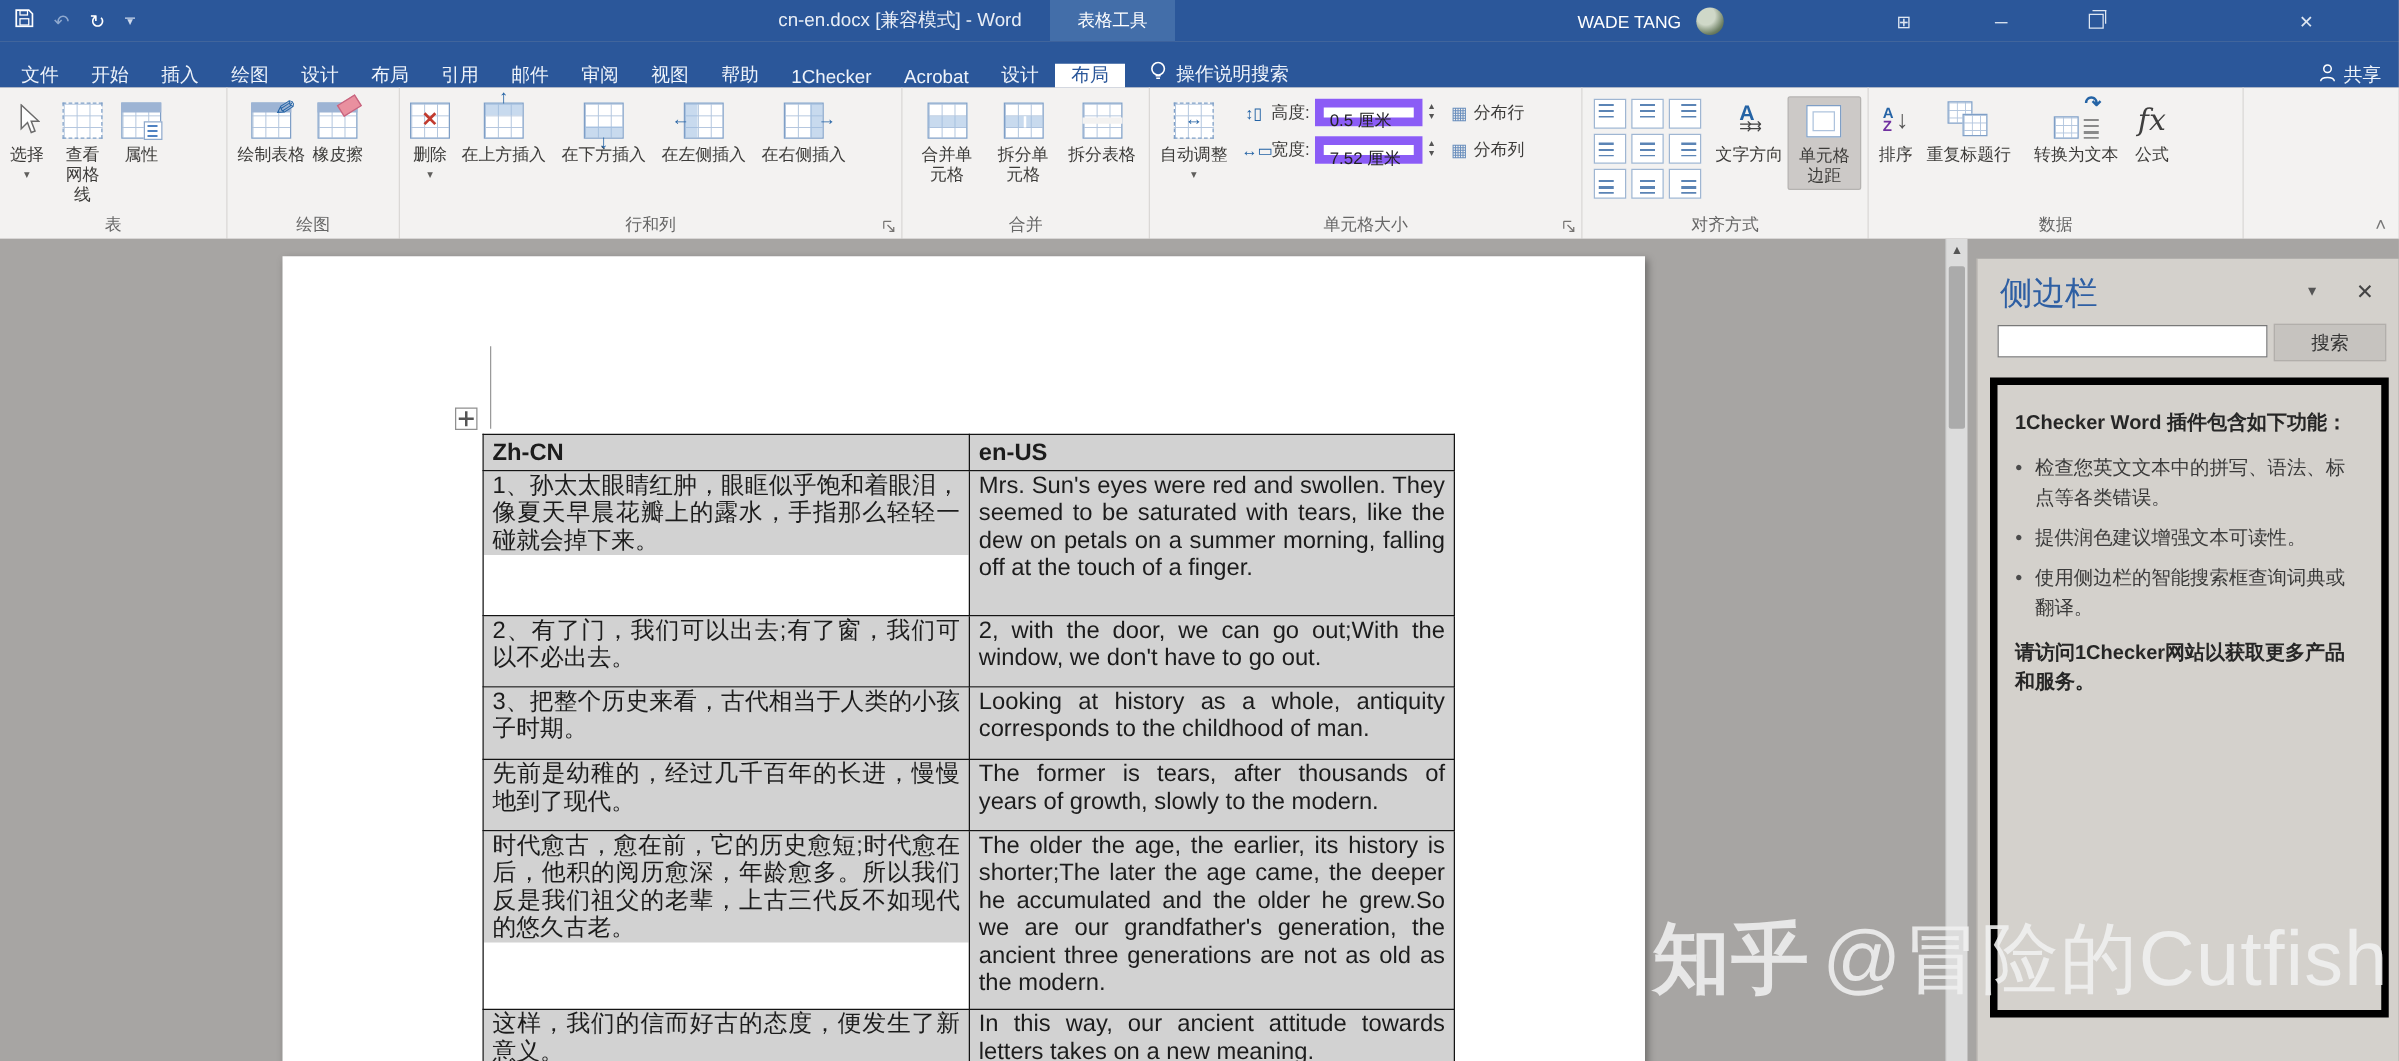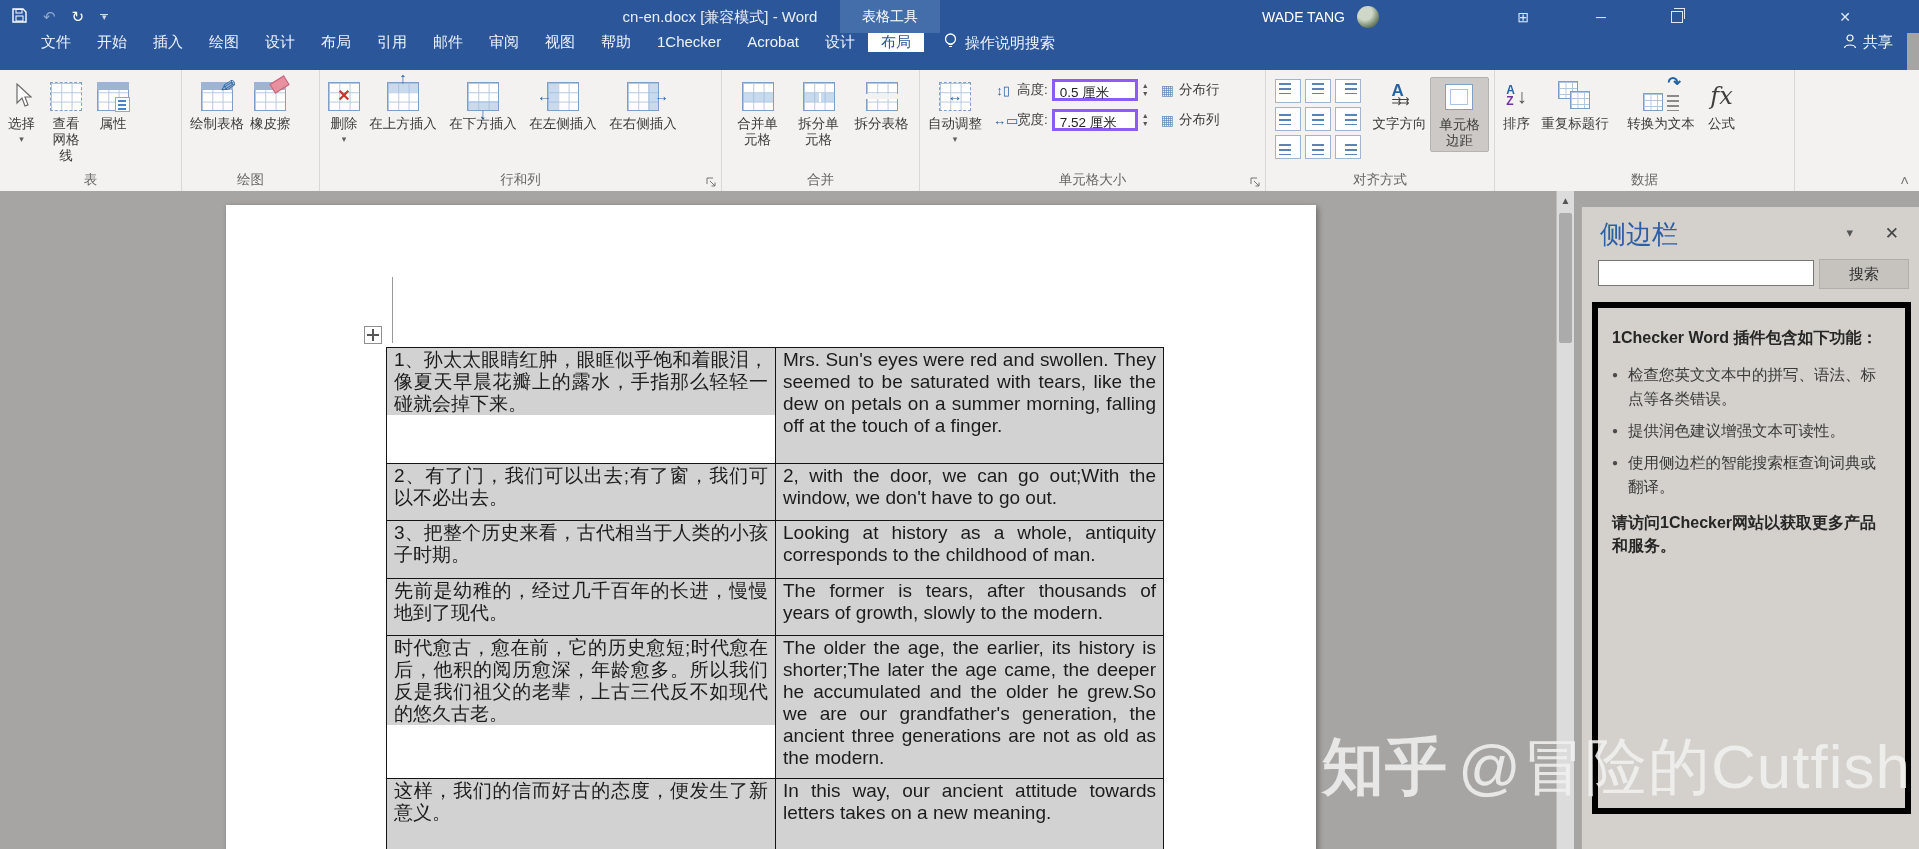--- a/index.html
+++ b/index.html
@@ -12,21 +12,21 @@
   .qat .dis{color:#8fa9cf}
   .qat .custom{display:flex;flex-direction:column;align-items:center;line-height:4px;font-size:9px;color:#cdd9ec}
   .doc-title{position:absolute;left:520px;top:0;width:400px;height:33px;line-height:33px;text-align:center;font-size:15px;color:#e9eef6;white-space:nowrap}
   .ctxhdr{position:absolute;left:840px;top:0;width:100px;height:33px;background:#436ea9;color:#fff;font-size:14px;display:flex;align-items:center;justify-content:center}
   .user{position:absolute;left:1262px;top:0;height:33px;display:flex;align-items:center;gap:12px;font-size:14px;color:#fff}
   .avatar{width:22px;height:22px;border-radius:50%;background:radial-gradient(circle at 35% 30%,#cfd8c8 0 35%,#6d7f63 70%,#3c4a38)}
   .winbtn{position:absolute;top:0;height:33px;width:34px;display:flex;align-items:center;justify-content:center;color:#dfe7f2;font-size:14px}
   .restore-ic{position:relative;width:10px;height:10px;border:1px solid #dfe7f2;background:transparent}
   .restore-ic::after{content:"";position:absolute;left:2px;top:-4px;width:10px;height:10px;border:1px solid #dfe7f2;border-left:none;border-bottom:none}
   
-  .tabrow{position:absolute;top:33px;left:0;right:12px;height:37px;background:#2b579a;display:flex;align-items:flex-start;padding-left:28px;color:#eef3fa;font-size:15px}
+  .tabrow{position:absolute;top:33px;left:0;right:0;height:37px;background:#2b579a;display:flex;align-items:flex-end;padding-left:4px;color:#eef3fa;font-size:15px}
   .tab{padding:0 13px;display:flex;align-items:center;white-space:nowrap}
   .tab.active{background:#fff;color:#2b579a}
   .tellme{display:flex;align-items:center;gap:8px;margin-left:20px;white-space:nowrap}
   .share{margin-left:auto;margin-right:14px;display:flex;align-items:center;gap:6px;white-space:nowrap}
   
   .ribbon{position:absolute;top:70px;left:0;right:0;height:121px;background:#f3f2f1;border-bottom:1px solid #c9c7c5;display:flex}
   .grp{position:relative;height:100%;border-right:1px solid #dad8d6;padding:7px 5px 20px;box-sizing:border-box;display:flex;align-items:flex-start}
   .grp-label{position:absolute;left:0;right:0;bottom:2px;text-align:center;font-size:13.5px;color:#666}
   .lnch{position:absolute;right:3px;bottom:4px;width:12px;height:12px}
   .bb{display:flex;flex-direction:column;align-items:center;gap:3px;padding:2px 3px;box-sizing:border-box}
@@ -54,21 +54,21 @@
   .card{position:absolute;right:-2px;bottom:-2px;width:13px;height:13px;background:#fff;border:1px solid #8fa9cb;
         background-image:repeating-linear-gradient(to bottom,#4f82c2 0 2px,transparent 2px 4px);background-size:8px 10px;background-position:2px 2px;background-repeat:no-repeat}
   .mg{position:relative;width:20px;height:18px;box-sizing:border-box;border:1px solid #7f9fc6;background:#fff;
       background-image:linear-gradient(to right,#b3c6de 1px,transparent 1px),linear-gradient(to bottom,#b3c6de 1px,transparent 1px);background-size:6.5px 6px}
   
   .g5inner{display:flex;align-items:flex-start}
   .fieldcol{display:flex;flex-direction:column;gap:8px;margin:2px 4px 0 8px}
   .frow{display:flex;align-items:center;gap:4px}
   .ficon{color:#2463a5;font-size:13px;width:20px;text-align:center}
   .flab{font-size:13.5px;color:#3c3b39}
-  .fval{width:86px;height:22px;box-sizing:border-box;border:3px solid #8b5cf6;background:#fff;font-size:13.5px;color:#222;padding:2px 0 0 5px}
+  .fval{width:86px;height:22px;box-sizing:border-box;border:7px solid #8b5cf6;background:#fff;font-size:13.5px;color:#222;padding:2px 0 0 5px}
   .spin{display:flex;flex-direction:column;gap:2px;font-size:7px;color:#555;line-height:6px}
   .distcol{display:flex;flex-direction:column;gap:12px;margin:4px 0 0 8px}
   .dist{display:flex;align-items:center;gap:5px;font-size:13.5px;color:#3c3b39}
   .dist .di{color:#6a8fbd;font-size:14px}
   
   .algrid{display:grid;grid-template-columns:repeat(3,26px);grid-template-rows:repeat(3,24px);gap:4px;margin:2px 8px 0 4px}
   .al-btn{box-sizing:border-box;background:#fff;border:1px solid #9fb6d2;display:flex;padding:3px}
   .al-btn i{width:12px;height:11px;background:repeating-linear-gradient(to bottom,#5b84b5 0 2px,transparent 2px 5px)}
   .jl{justify-content:flex-start}.jc{justify-content:center}.jr{justify-content:flex-end}
   .at{align-items:flex-start}.am{align-items:center}.ab{align-items:flex-end}
@@ -470,20 +470,28 @@
   <div class="page">
     <div class="pre-cursor"></div>
     <div class="move-handle"></div>
 
     <table class="doc">
       <colgroup>
           <col style="width:389px">
           <col style="width:388px">
         </colgroup>
       <tbody>
+          <tr class="hd">
+        <td class="full">
+              <div class="cc">Zh-CN</div>
+            </td>
+        <td class="full">
+              <div class="cc">en-US</div>
+            </td>
+      </tr>
       <tr style="height:116px">
         <td>
               <div class="hl">1、孙太太眼睛红肿，眼眶似乎饱和着眼泪，像夏天早晨花瓣上的露水，手指那么轻轻一碰就会掉下来。</div>
             </td>
         <td class="full">
               <div class="cc">Mrs. Sun's eyes were red and swollen. They seemed to be saturated with tears, like the dew on petals on a summer morning, falling off at the touch of a finger.</div>
             </td>
       </tr>
       <tr style="height:57px">
         <td class="full">

